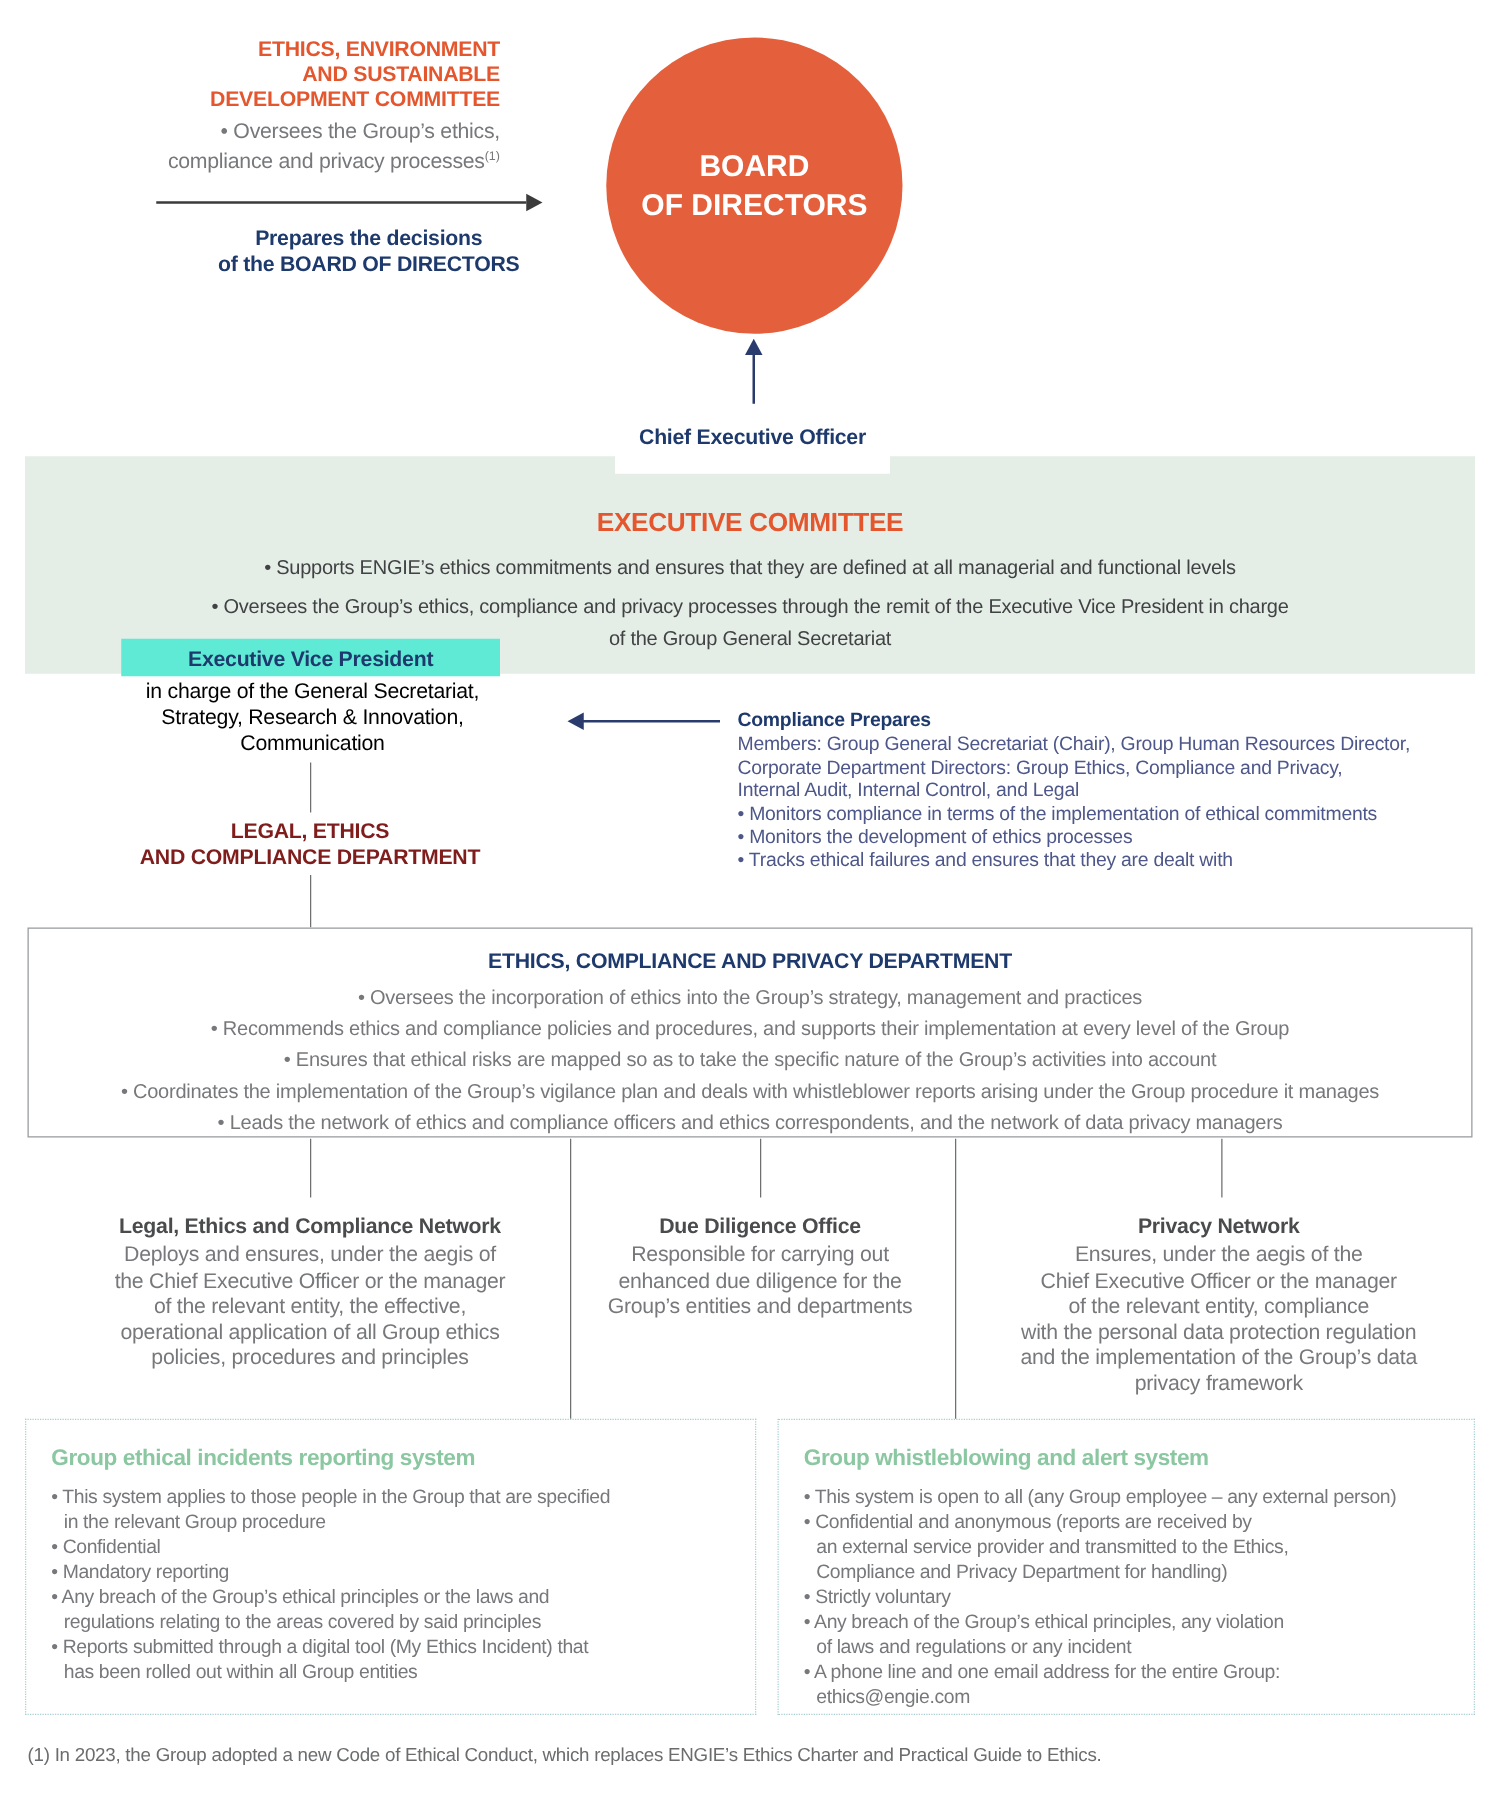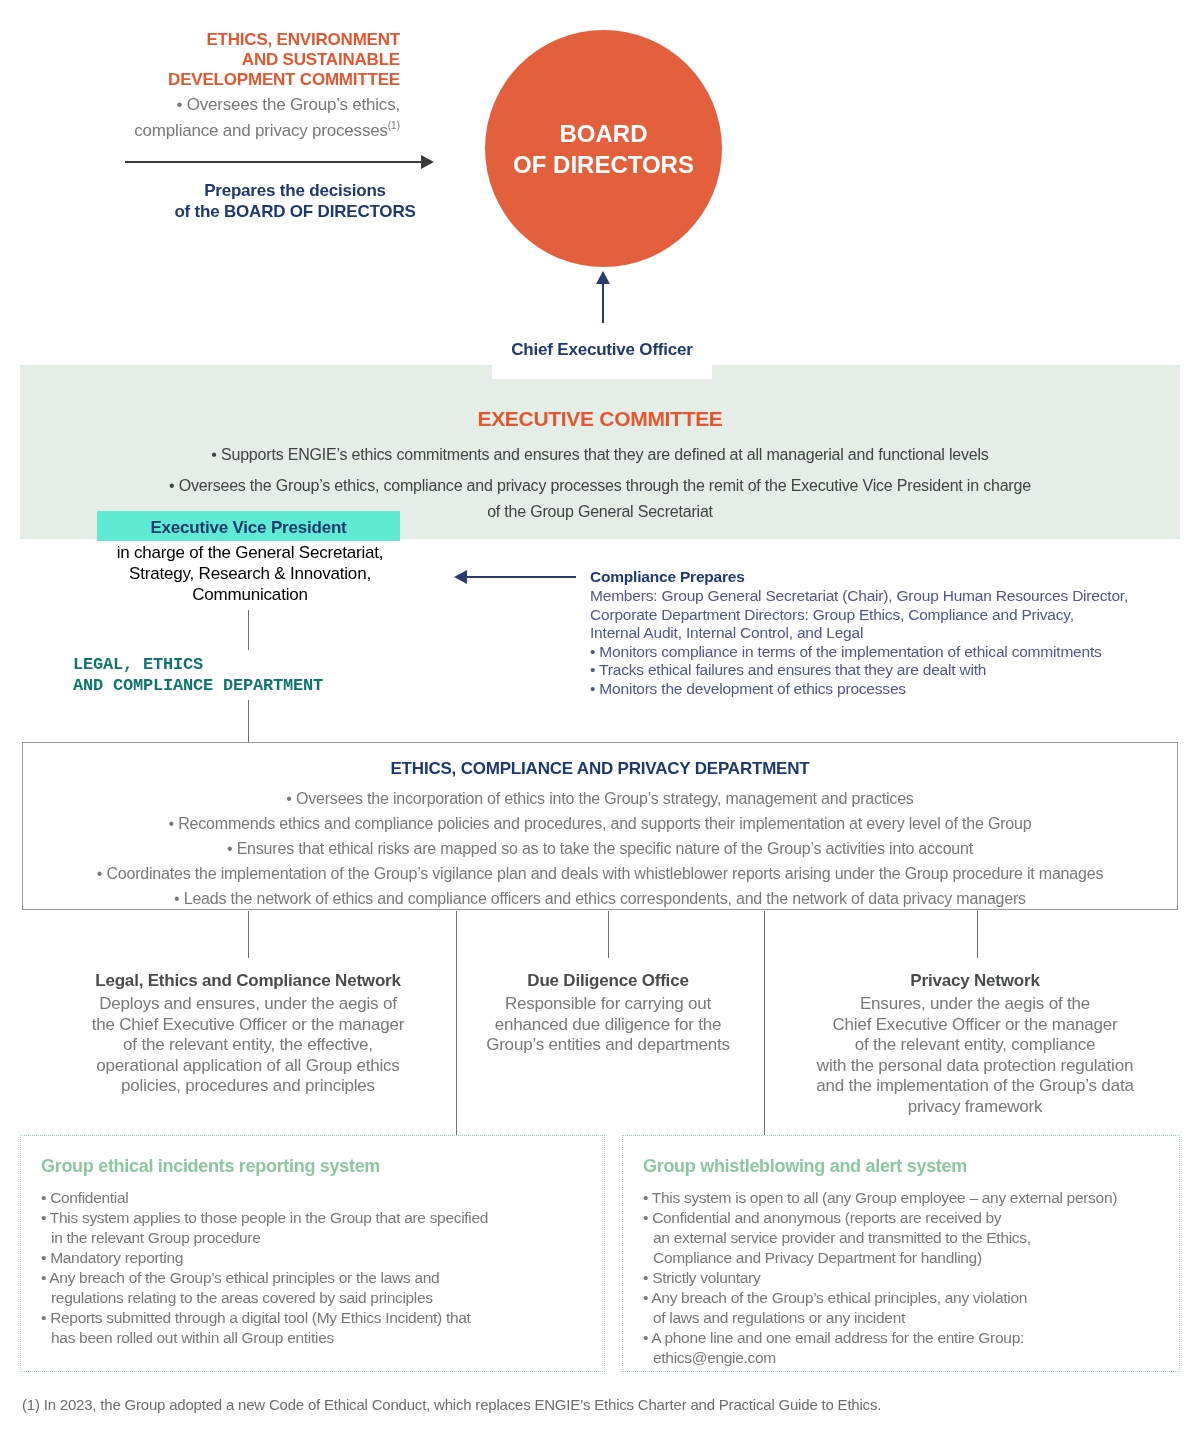--- a/index.html
+++ b/index.html
@@ -43,22 +43,22 @@
   .ec-title { margin-top:42px; text-align:center; color:#e4572e; font-weight:bold; font-size:21px; letter-spacing:-0.3px; }
   .ec-b1 { margin-top:14px; text-align:center; color:#404244; font-size:16px; line-height:20px; }
   .ec-b2 { margin-top:8px; text-align:center; color:#404244; font-size:16px; line-height:26px; }
 
   .evp-label { position:absolute; left:97px; top:511px; width:303px; height:30px; background:#5eead4; z-index:2;
     text-align:center; color:#1e3a6d; font-weight:bold; font-size:17px; padding-top:7px; }
   .evp-lines { position:absolute; left:60px; top:542px; width:380px; text-align:center;
     color:#000000; font-size:17px; line-height:21px; }
 
   .line-evp { left:248px; top:610px; width:1px; height:40px; }
-  .legal-label { position:absolute; left:73px; top:654px; width:350px; text-align:left;
-    color:#0f766e; font-weight:bold; font-size:17px; line-height:21px;font-family:Liberation Mono, monospace; }
+  .legal-label { position:absolute; left:73px; top:654px; width:350px; text-align:center;
+    color:#7f1d1d; font-weight:bold; font-size:17px; line-height:21px; }
   .line-legal { left:248px; top:700px; width:1px; height:42px; }
 
   .cc-block { position:absolute; left:590px; top:568px; width:600px; }
   .cc-title { color:#1e3a6d; font-weight:bold; font-size:15.5px; line-height:18px; }
   .cc-members { color:#4e5789; font-size:15.5px; line-height:18.5px; margin-top:1px; }
   .cc-bullets { color:#4e5789; font-size:15.5px; line-height:18.5px; }
 
   .dept-box { position:absolute; left:22px; top:742px; width:1156px; height:168px;
     border:1px solid #97999c; background:#fff; }
   .dept-title { margin-top:16px; text-align:center; color:#1e3a6d; font-weight:bold; font-size:17px; }
@@ -134,22 +134,22 @@
 
   <div class="hline cc-line"></div>
   <div class="cc-head"></div>
   <div class="cc-block">
     <div class="cc-title">Compliance Prepares</div>
     <div class="cc-members prelines">Members: Group General Secretariat (Chair), Group Human Resources Director,
 Corporate Department Directors: Group Ethics, Compliance and Privacy,
 Internal Audit, Internal Control, and Legal</div>
     <div class="cc-bullets">
       <div>• Monitors compliance in terms of the implementation of ethical commitments</div>
+      <div>• Monitors the development of ethics processes</div>
       <div>• Tracks ethical failures and ensures that they are dealt with</div>
-      <div>• Monitors the development of ethics processes</div>
     </div>
   </div>
 
   <div class="dept-box">
     <div class="dept-title">ETHICS, COMPLIANCE AND PRIVACY DEPARTMENT</div>
     <div class="dept-bullets">
       <div>• Oversees the incorporation of ethics into the Group’s strategy, management and practices</div>
       <div>• Recommends ethics and compliance policies and procedures, and supports their implementation at every level of the Group</div>
       <div>• Ensures that ethical risks are mapped so as to take the specific nature of the Group’s activities into account</div>
       <div>• Coordinates the implementation of the Group’s vigilance plan and deals with whistleblower reports arising under the Group procedure it manages</div>
@@ -183,23 +183,23 @@
 Chief Executive Officer or the manager
 of the relevant entity, compliance
 with the personal data protection regulation
 and the implementation of the Group’s data
 privacy framework</div>
   </div>
 
   <div class="dbox dbox-1">
     <div class="dbox-title">Group ethical incidents reporting system</div>
     <div class="dbox-bullets">
-      <div class="prelines">• Confidential</div>
       <div class="prelines">• This system applies to those people in the Group that are specified
 in the relevant Group procedure</div>
+      <div class="prelines">• Confidential</div>
       <div class="prelines">• Mandatory reporting</div>
       <div class="prelines">• Any breach of the Group’s ethical principles or the laws and
 regulations relating to the areas covered by said principles</div>
       <div class="prelines">• Reports submitted through a digital tool (My Ethics Incident) that
 has been rolled out within all Group entities</div>
     </div>
   </div>
   <div class="dbox dbox-2">
     <div class="dbox-title">Group whistleblowing and alert system</div>
     <div class="dbox-bullets">

